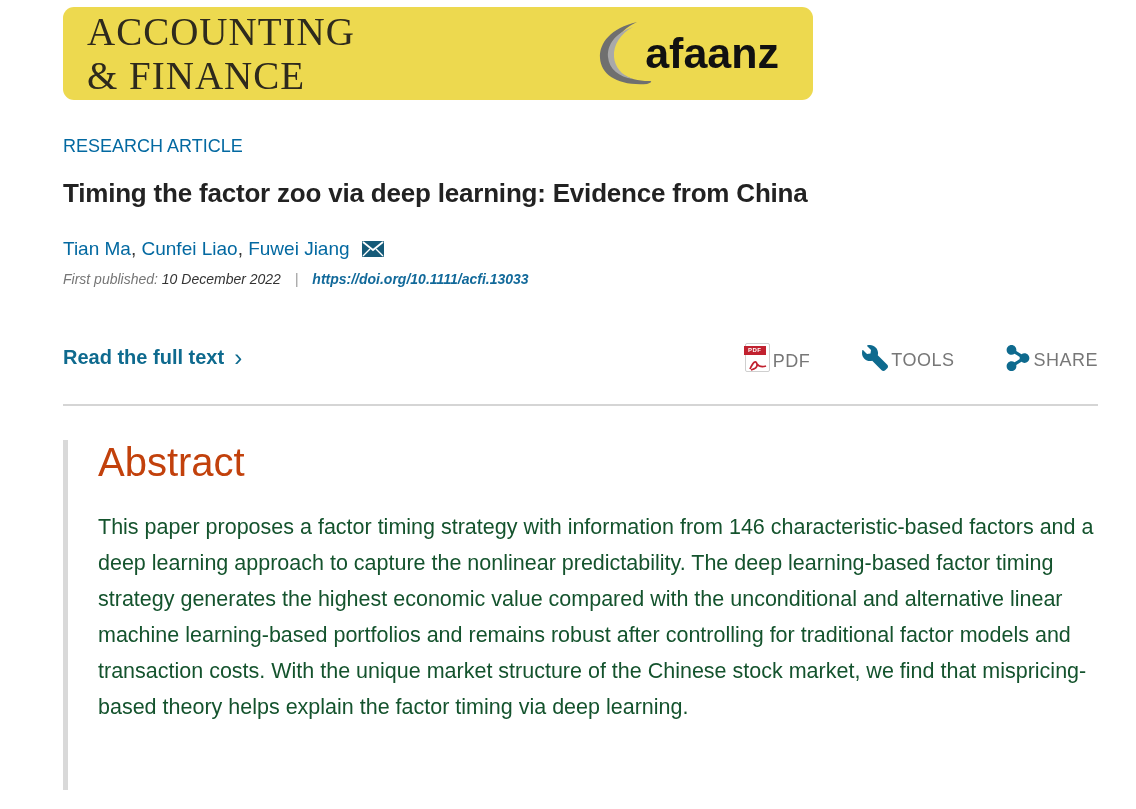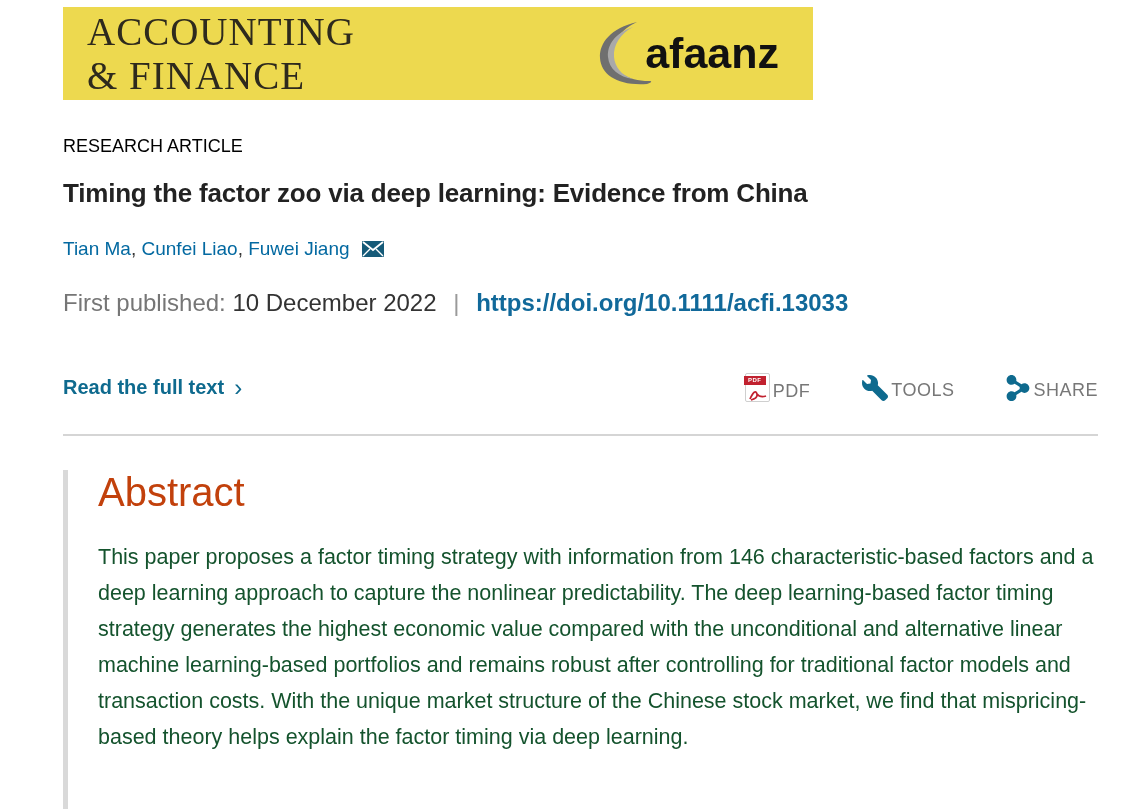--- a/index.html
+++ b/index.html
@@ -10,44 +10,45 @@
     color:#333;
   }
   .page { padding:0 38px 0 63px; }
 
   
   .banner {
     margin-top:7px; width:750px; height:93px;
     background:#EDD94F;
     display:flex; align-items:center; justify-content:space-between;
     padding:0 34px 0 24px;
+    border-radius:11px;
   }
   .journal-name {
     font-family:"Liberation Serif", serif;
     font-size:39px; line-height:44px; color:#2e2a1d;
     letter-spacing:1px; font-weight:400;
   }
   .logo { display:flex; align-items:center; }
   .logo svg { display:block; }
   .logo-text {
     font-size:43px; font-weight:800; color:#111;
     letter-spacing:0px; margin-left:-10px;
     font-family:"Liberation Sans", sans-serif;
     text-align:center;
   }
 
   
-  .kicker { margin-top:36px; font-size:18px; color:#000000; }
+  .kicker { margin-top:36px; font-size:18px; color:#0369a1; }
   .title  { margin-top:21px; font-size:26px; font-weight:700; color:#222; letter-spacing:-0.2px; }
   .authors { margin-top:29px; font-size:19px; color:#333; }
   .author-link { color:#0369a1; text-decoration:none; cursor:pointer; }
   .author-sep { color:#333; }
   .envelope { margin-left:7px; vertical-align:-2px; cursor:pointer; }
 
-  .published { margin-top:27px; font-size:24px; color:#767676; }
+  .published { margin-top:9px; font-size:14px; color:#767676;font-style:italic; }
   .published .date { color:#333; }
   .published .pipe { color:#9a9a9a; margin:0 10px; }
   .doi-link { color:#11699a; font-weight:700; text-decoration:none; cursor:pointer; }
 
   
   .actions {
     margin-top:56px;
     display:flex; align-items:center; justify-content:space-between;
   }
   .read-full {

